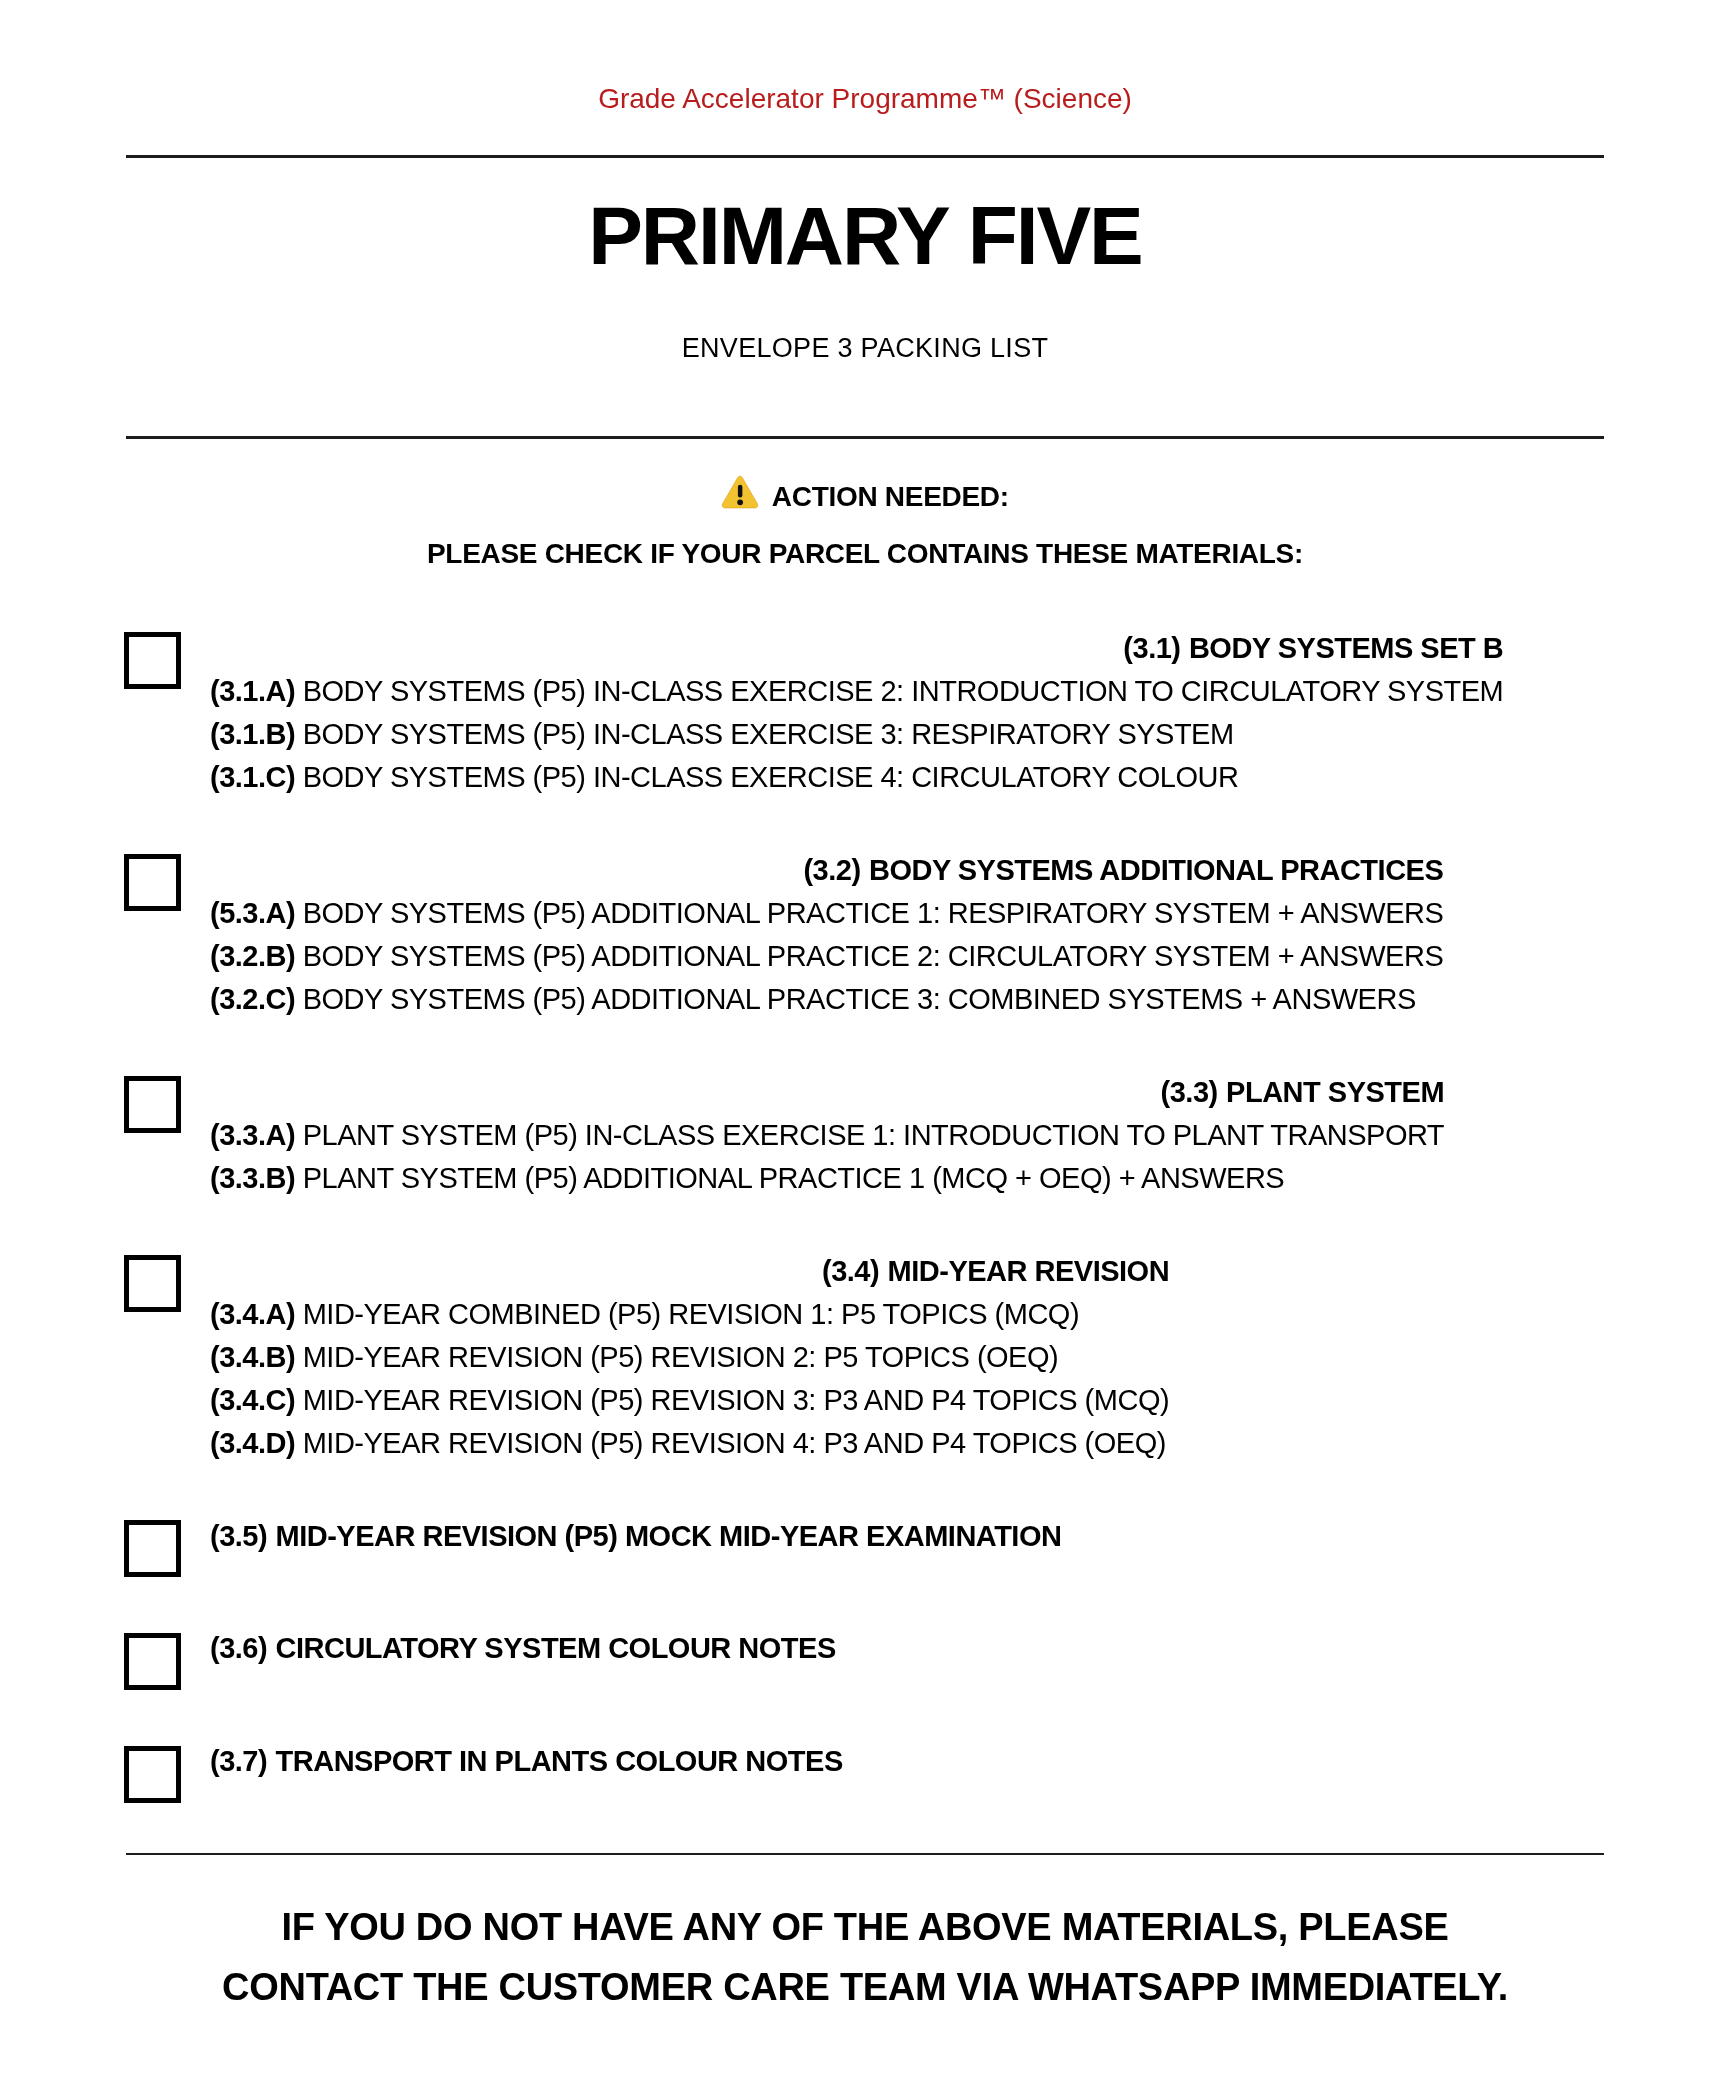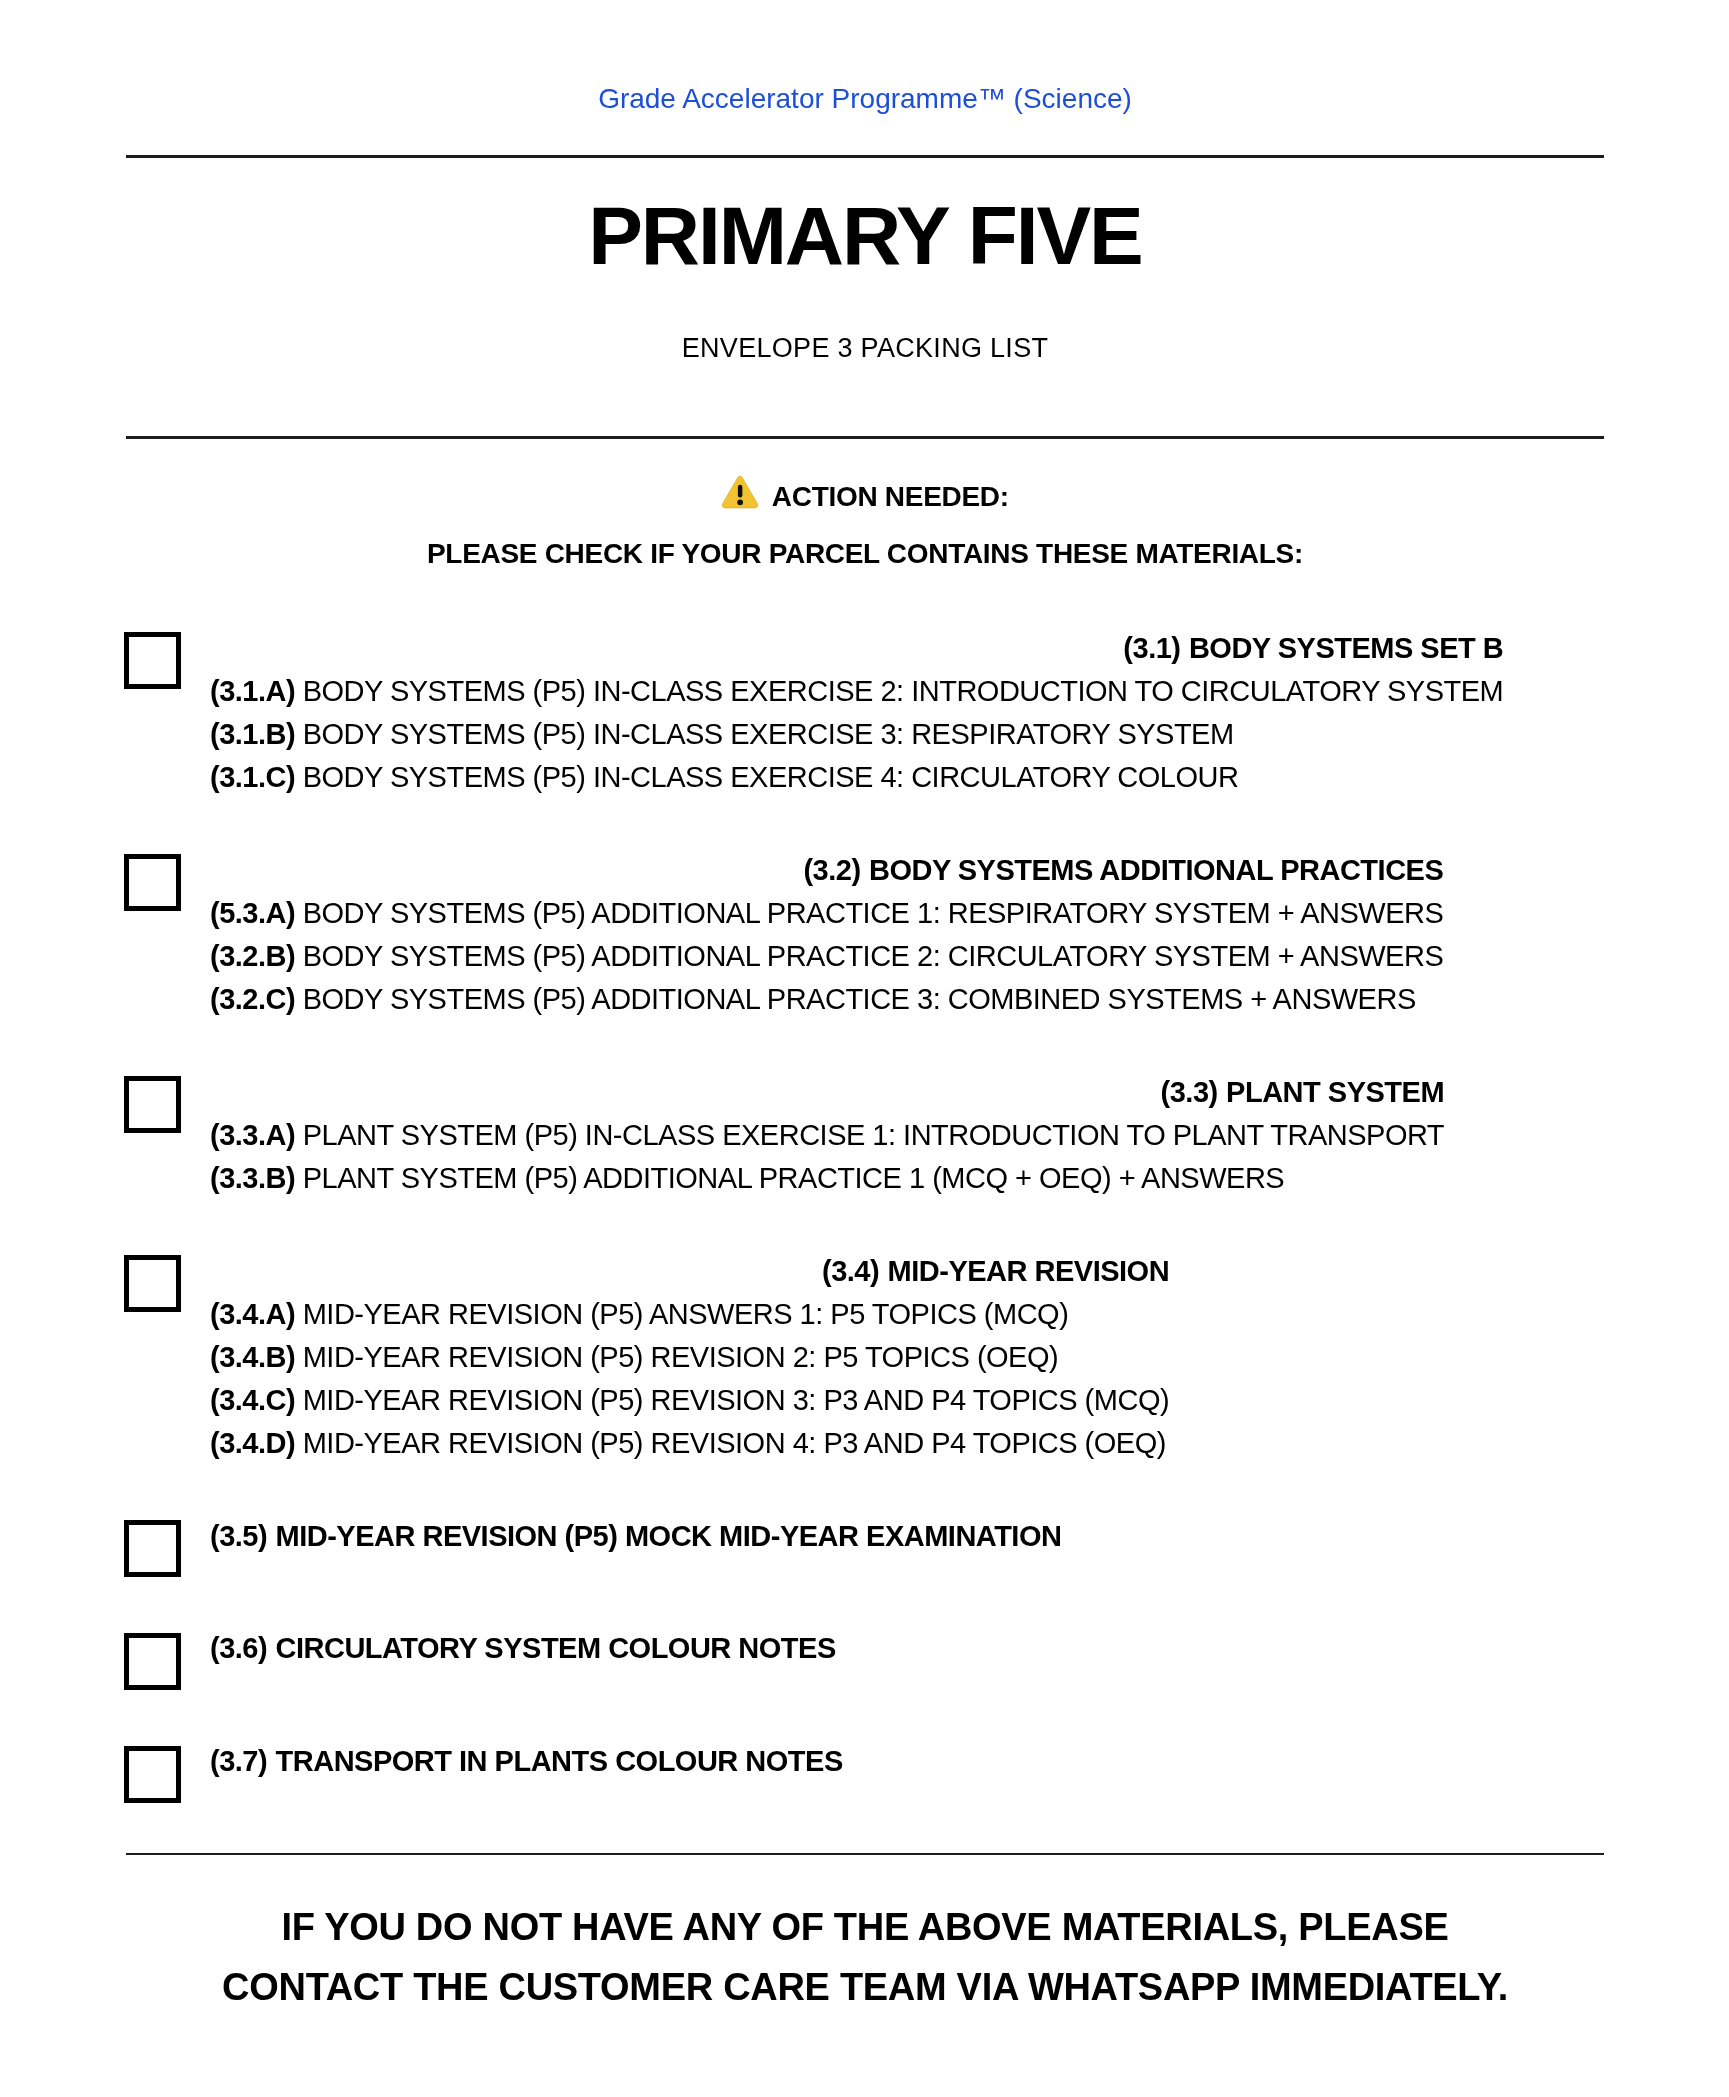--- a/index.html
+++ b/index.html
@@ -10,21 +10,21 @@
     background: #ffffff;
     font-family: "Liberation Sans", "DejaVu Sans", sans-serif;
     color: #000000;
     overflow: hidden;
   }
   .prog {
     margin-top: 82px;
     text-align: center;
     font-size: 28px;
     line-height: 33px;
-    color: #1d4ed8;
+    color: #b91c1c;
   }
   .rule {
     border: none;
     height: 2.8px;
     background: #1c1c1c;
     margin: 0 126px;
   }
   .rule-top { margin-top: 40px; }
   .rule-header { margin-top: 66px; }
   .rule-bottom { margin-top: 38px; }
@@ -159,21 +159,21 @@
           <div class="item"><span class="b">(3.3.B)</span><span> PLANT SYSTEM (P5) ADDITIONAL PRACTICE 1 (MCQ + OEQ) + ANSWERS</span></div>
         </div>
   </div>
 
   <div class="section">
     <div class="checkbox" role="checkbox" aria-checked="false"></div>
     <div class="section-body">
       <div class="section-heading">
         <span class="num">(3.4)</span><span>MID-YEAR REVISION</span>
       </div>
-    <div class="item"><span class="b">(3.4.A)</span><span> MID-YEAR REVISION (P5) ANSWERS 1: P5 TOPICS (MCQ)</span></div>
+    <div class="item"><span class="b">(3.4.A)</span><span> MID-YEAR COMBINED (P5) REVISION 1: P5 TOPICS (MCQ)</span></div>
           <div class="item"><span class="b">(3.4.B)</span><span> MID-YEAR REVISION (P5) REVISION 2: P5 TOPICS (OEQ)</span></div>
           <div class="item"><span class="b">(3.4.C)</span><span> MID-YEAR REVISION (P5) REVISION 3: P3 AND P4 TOPICS (MCQ)</span></div>
           <div class="item"><span class="b">(3.4.D)</span><span> MID-YEAR REVISION (P5) REVISION 4: P3 AND P4 TOPICS (OEQ)</span></div>
         </div>
   </div>
 
   <div class="section">
     <div class="checkbox" role="checkbox" aria-checked="false"></div>
     <div class="section-body">
       <div class="section-heading">

